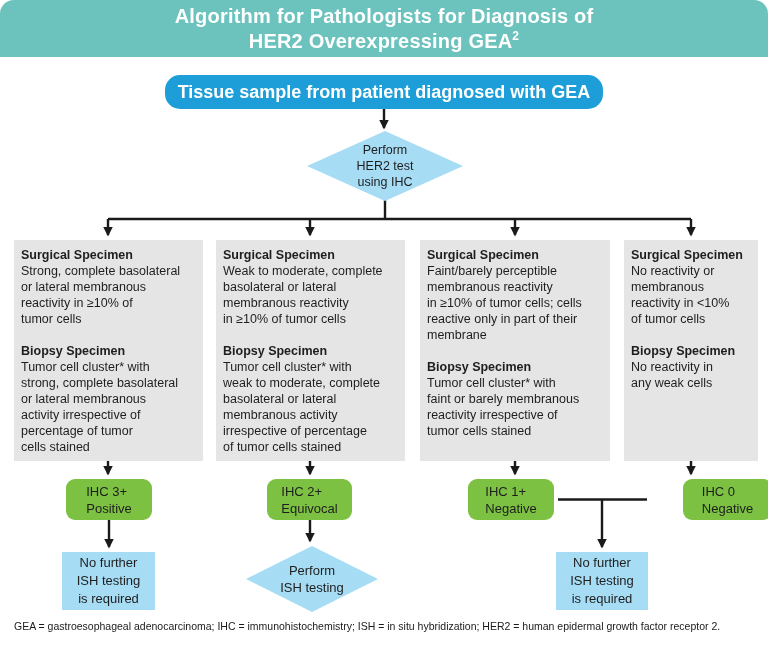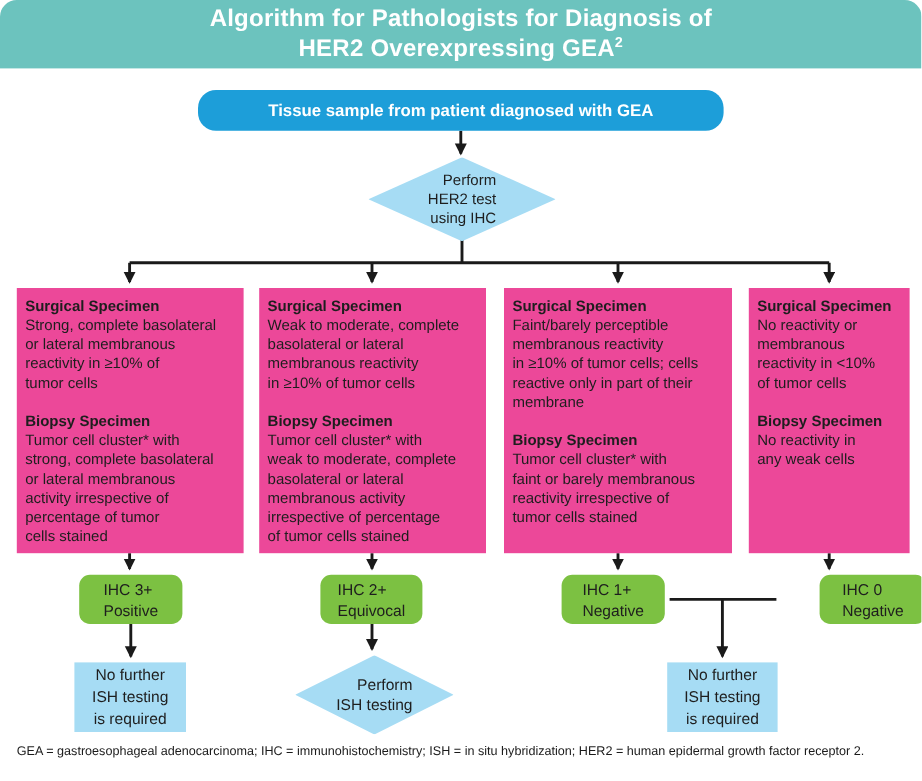--- a/index.html
+++ b/index.html
@@ -23,33 +23,33 @@
     font-weight:bold;text-align:center;letter-spacing:.2px;
   }
   .title-band sup{font-size:12px;vertical-align:super;line-height:0;}
   
   svg.connectors{position:absolute;left:0;top:0;width:768px;height:651px;pointer-events:none;}
   
   .start-box{
     position:absolute;left:165px;top:75px;width:438px;height:34px;
     background:#1d9ed9;border-radius:15px;
     display:flex;align-items:center;justify-content:center;
-    color:#ffffff;font-size:14px;font-weight:bold;
+    color:#ffffff;font-size:18px;font-weight:bold;
   }
   .diamond{
     position:absolute;background:#a6dcf4;
     clip-path:polygon(50% 0,100% 50%,50% 100%,0 50%);
     display:flex;align-items:center;justify-content:center;
-    text-align:right;white-space:pre-line;
+    text-align:center;white-space:pre-line;
   }
   .diamond.d1{left:307px;top:131px;width:156px;height:70px;font-size:12.5px;line-height:16px;}
   .diamond.d2{left:246px;top:546px;width:132px;height:66px;font-size:13px;line-height:17px;}
   .col-box{
     position:absolute;top:240px;height:221px;
-    background:#ec4899;
+    background:#e5e5e5;
     box-sizing:border-box;padding:7px 7px;
     font-size:12.5px;line-height:16px;
   }
   .col-box .hd{font-weight:bold;}
   .col-box .bd{white-space:pre-line;}
   .col-box .hd.biopsy{margin-top:16px;}
   .c1{left:14px;width:189px;}
   .c2{left:216px;width:189px;}
   .c3{left:420px;width:190px;}
   .c4{left:624px;width:134px;}

